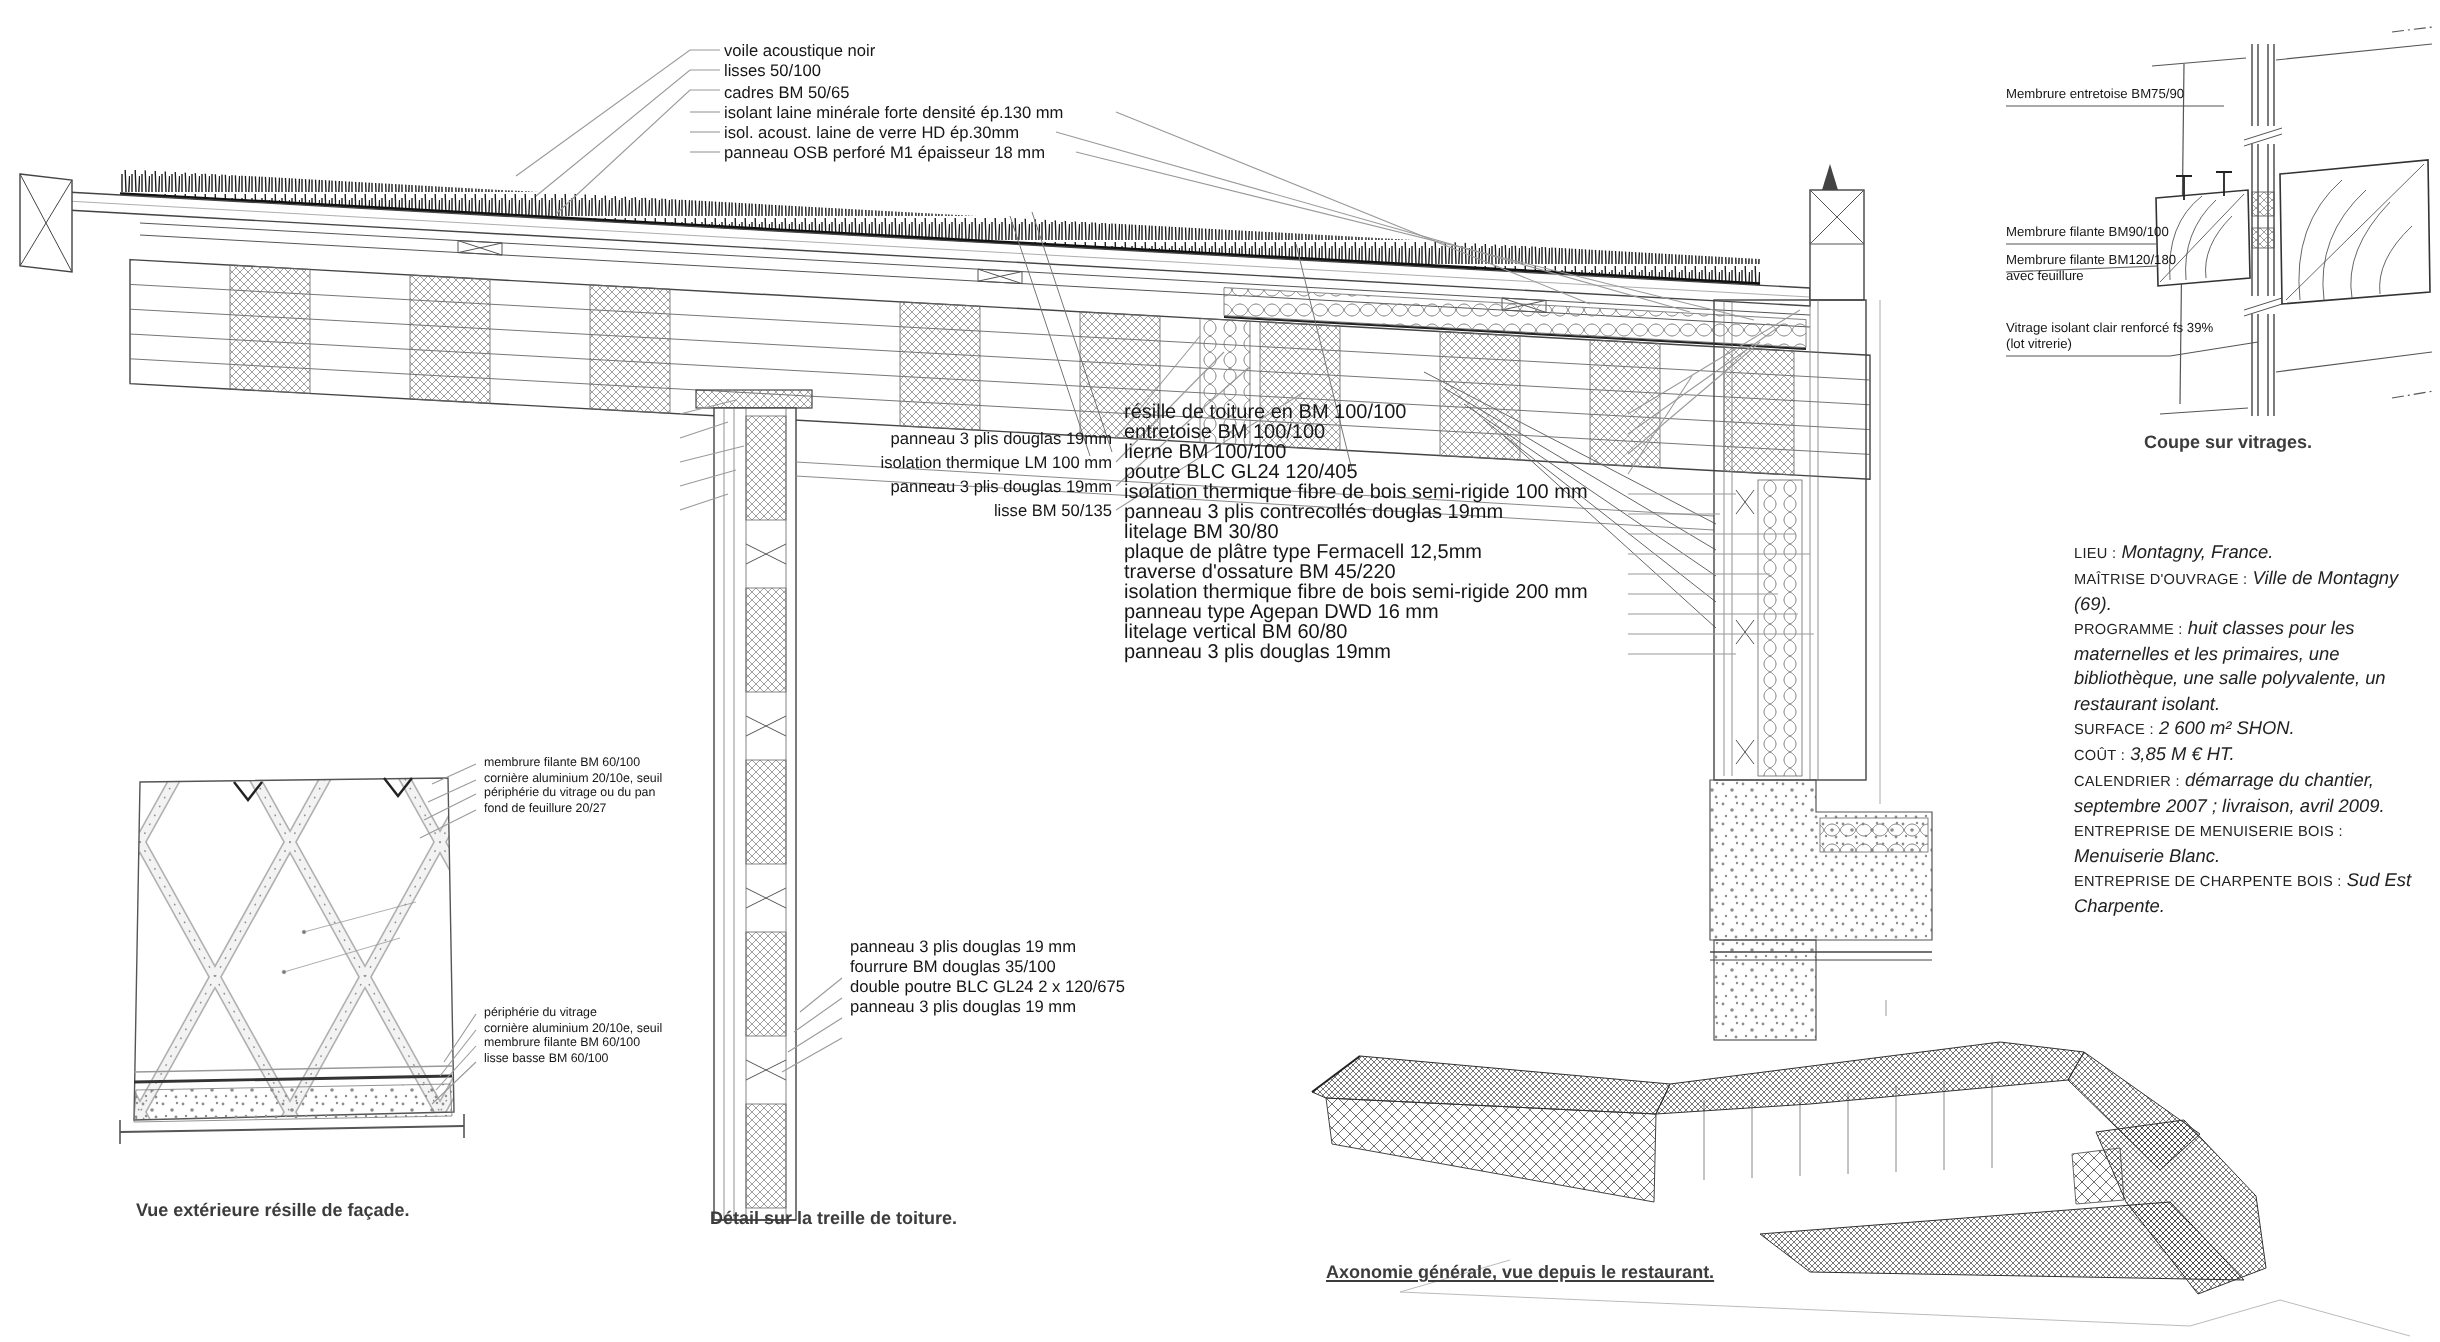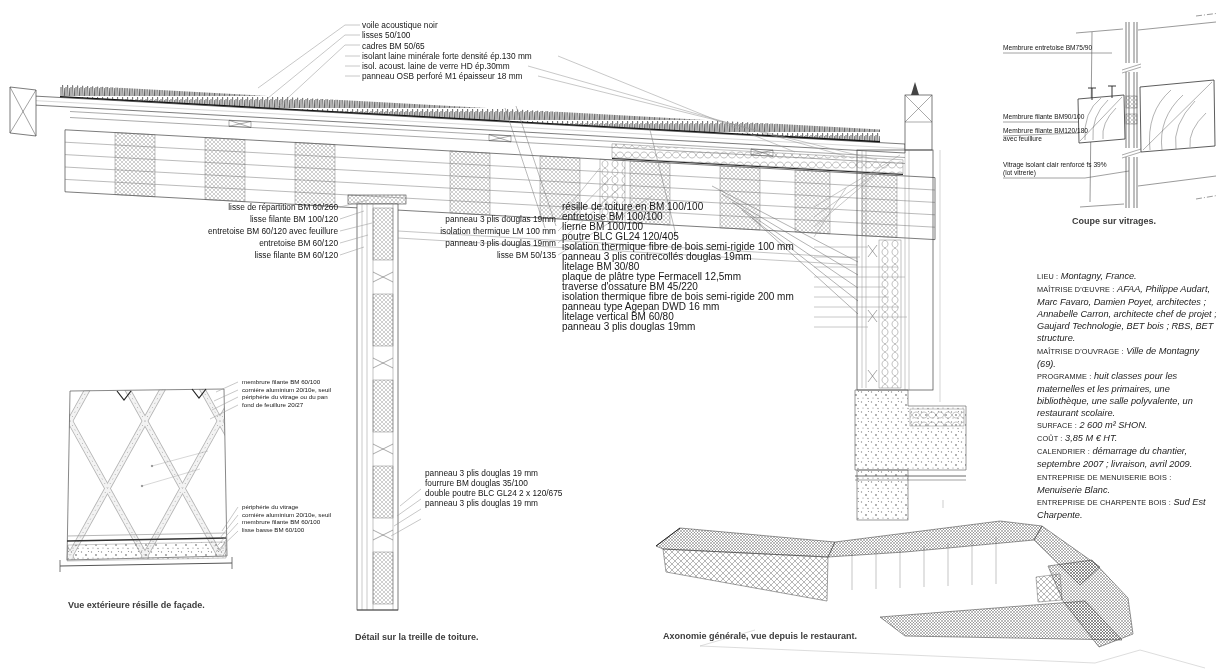--- a/index.html
+++ b/index.html
@@ -15,22 +15,22 @@
   #stack-beam-bottom{left:425px;top:468px;font-size:8.3px;line-height:10px;}
   #stack-facade-top{left:242px;top:378px;font-size:6.2px;line-height:7.7px;}
   #stack-facade-bottom{left:242px;top:503px;font-size:6.2px;line-height:7.7px;}
   .vlabel{position:absolute;font-size:6.6px;line-height:7.6px;color:#161616;}
   #vlabel-1{left:1003px;top:44px;width:120px;}
   #vlabel-2{left:1003px;top:113px;width:120px;}
   #vlabel-3{left:1003px;top:127px;width:92px;}
   #vlabel-4{left:1003px;top:161px;width:106px;}
   .cap{position:absolute;font-size:9px;font-weight:700;color:#3c3c3c;white-space:nowrap;text-align:right;}
   #cap-facade{left:68px;top:600px;}
-  #cap-treille{left:355px;top:632px;}
-  #cap-axo{left:663px;top:631px;}
+  #cap-treille{left:355px;top:604px;}
+  #cap-axo{left:663px;top:631px;text-decoration:underline;}
   #cap-vitrage{left:1072px;top:216px;}
   .info{position:absolute;left:1037px;top:270px;width:180px;font-size:9.2px;line-height:12.1px;color:#222;}
   .info .lbl{font-weight:400;font-size:7.3px;letter-spacing:.15px;}
   .info .val{font-style:italic;}
 </style>
 </head>
 <body>
 
 <div class="page">
 
@@ -352,27 +352,20 @@
 
   <div class="stack" id="stack-roof-top">
     <div>voile acoustique noir</div>
     <div>lisses 50/100</div>
     <div>cadres BM 50/65</div>
     <div>isolant laine minérale forte densité ép.130 mm</div>
     <div>isol. acoust. laine de verre HD ép.30mm</div>
     <div>panneau OSB perforé M1 épaisseur 18 mm</div>
   </div>
 
-  <div class="stack" id="stack-wall-left">
-    <div>lisse de répartition BM 60/260</div>
-    <div>lisse filante BM 100/120</div>
-    <div>entretoise BM 60/120 avec feuillure</div>
-    <div>entretoise BM 60/120</div>
-    <div>lisse filante BM 60/120</div>
-  </div>
 
   <div class="stack" id="stack-post-mid">
     <div>panneau 3 plis douglas 19mm</div>
     <div>isolation thermique LM 100 mm</div>
     <div>panneau 3 plis douglas 19mm</div>
     <div>lisse BM 50/135</div>
   </div>
 
   <div class="stack" id="stack-wall-right">
     <div>résille de toiture en BM 100/100</div>
@@ -416,23 +409,22 @@
   <div class="vlabel" id="vlabel-3">Membrure filante BM120/180 avec feuillure</div>
   <div class="vlabel" id="vlabel-4">Vitrage isolant clair renforcé fs 39% (lot vitrerie)</div>
 
   <div class="cap" id="cap-facade">Vue extérieure résille de façade.</div>
   <div class="cap" id="cap-treille">Détail sur la treille de toiture.</div>
   <div class="cap" id="cap-axo">Axonomie générale, vue depuis le restaurant.</div>
   <div class="cap" id="cap-vitrage">Coupe sur vitrages.</div>
 
   <div class="info">
     <div class="ii"><span class="lbl">LIEU :</span> <span class="val">Montagny, France.</span></div>
-    <div class="ii"><span class="lbl">MAÎTRISE D'ŒUVRE :</span> <span class="val">AFAA, Philippe Audart, Marc Favaro, Damien Poyet, architectes ; Annabelle Carron, architecte chef de projet ; Gaujard Technologie, BET bois ; RBS, BET structure.</span></div>
     <div class="ii"><span class="lbl">MAÎTRISE D'OUVRAGE :</span> <span class="val">Ville de Montagny (69).</span></div>
-    <div class="ii"><span class="lbl">PROGRAMME :</span> <span class="val">huit classes pour les maternelles et les primaires, une bibliothèque, une salle polyvalente, un restaurant scolaire.</span></div>
+    <div class="ii"><span class="lbl">PROGRAMME :</span> <span class="val">huit classes pour les maternelles et les primaires, une bibliothèque, une salle polyvalente, un restaurant isolant.</span></div>
     <div class="ii"><span class="lbl">SURFACE :</span> <span class="val">2 600 m² SHON.</span></div>
     <div class="ii"><span class="lbl">COÛT :</span> <span class="val">3,85 M € HT.</span></div>
     <div class="ii"><span class="lbl">CALENDRIER :</span> <span class="val">démarrage du chantier, septembre 2007 ; livraison, avril 2009.</span></div>
     <div class="ii"><span class="lbl">ENTREPRISE DE MENUISERIE BOIS :</span> <span class="val">Menuiserie Blanc.</span></div>
     <div class="ii"><span class="lbl">ENTREPRISE DE CHARPENTE BOIS :</span> <span class="val">Sud Est Charpente.</span></div>
   </div>
 
 </div>
 
 </body></html>

